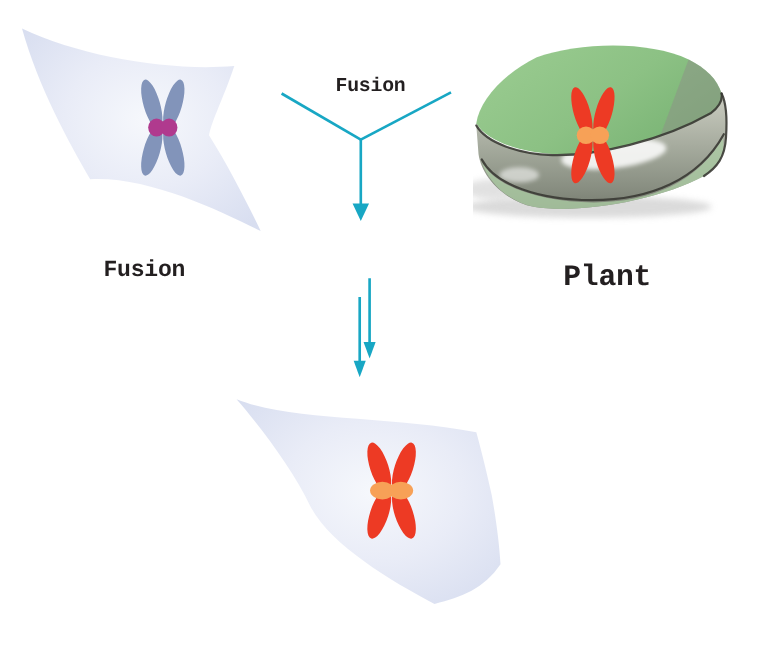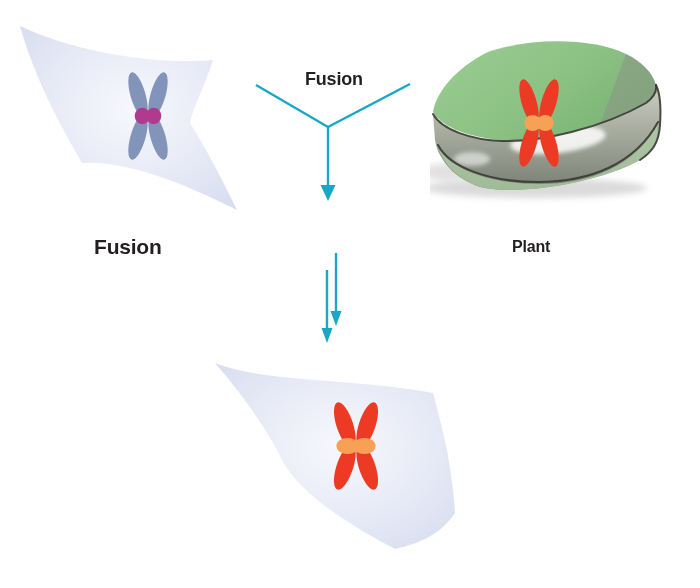--- a/index.html
+++ b/index.html
@@ -1,21 +1,21 @@
 <!DOCTYPE html>
 <html style="--background: #ffffff; --arrow: #18a7c4; --text: #231f20; --cell-fill: #dde2f1; --cell-fill-center: #f5f7fc; --human-chromosome: #8294ba; --human-centromere: #b03a8e; --hybrid-chromosome: #ed3a24; --hybrid-centromere: #f7a157; --plant-top: #8cc184; --plant-outline: #3a3a34;"><head>
 <meta charset="utf-8">
 <style>
   html,body{margin:0;padding:0;background:#fff;}
   #canvas{
     position:relative;
     width:700px;height:588px;
     background:var(--background,#ffffff);
     overflow:hidden;
-    font-family:Liberation Sans, sans-serif;
+    font-family:Liberation Mono, monospace;
   }
   .abs{position:absolute;}
   .lbl{
     position:absolute;
     font-weight:bold;
     color:var(--text,#231f20);
     letter-spacing:-0.2px;
     line-height:1.05;
     white-space:nowrap;
   }
@@ -114,21 +114,21 @@
 
   <svg class="abs" style="left:245px;top:75px" width="180" height="132" viewBox="0 0 180 132">
     <line class="arrow-line" x1="11" y1="10" x2="83" y2="52"></line>
     <line class="arrow-line" x1="165" y1="9" x2="83" y2="52"></line>
     <line class="arrow-line" x1="83" y1="51" x2="83" y2="112"></line>
     <polygon class="arrow-head" points="75.5,110 90.5,110 83,126"></polygon>
   </svg>
 
   <div class="lbl" style="left:94px;top:236px;font-size:21px">Fusion</div>
 
-  <div class="lbl" style="left:512px;top:239px;font-size:16px">Plant</div>
+  <div class="lbl" style="left:512px;top:239px;font-size:27px">Plant</div>
 
   <svg class="abs" style="left:313px;top:248px" width="40" height="100" viewBox="0 0 40 100">
     <line class="arrow-line" x1="14" y1="22" x2="14" y2="82"></line>
     <polygon class="arrow-head" points="8.5,80 19.5,80 14,95"></polygon>
     <line class="arrow-line" x1="23" y1="5" x2="23" y2="65"></line>
     <polygon class="arrow-head" points="17.5,63 28.5,63 23,78"></polygon>
   </svg>
 
   <svg class="abs" style="left:205px;top:350px" width="265" height="210" viewBox="0 0 265 210">
     <path class="cell-body" d="M10,13 C60,33 150,28 228,43 C234,65 238,82 242,100 C246,122 249,145 250,163

